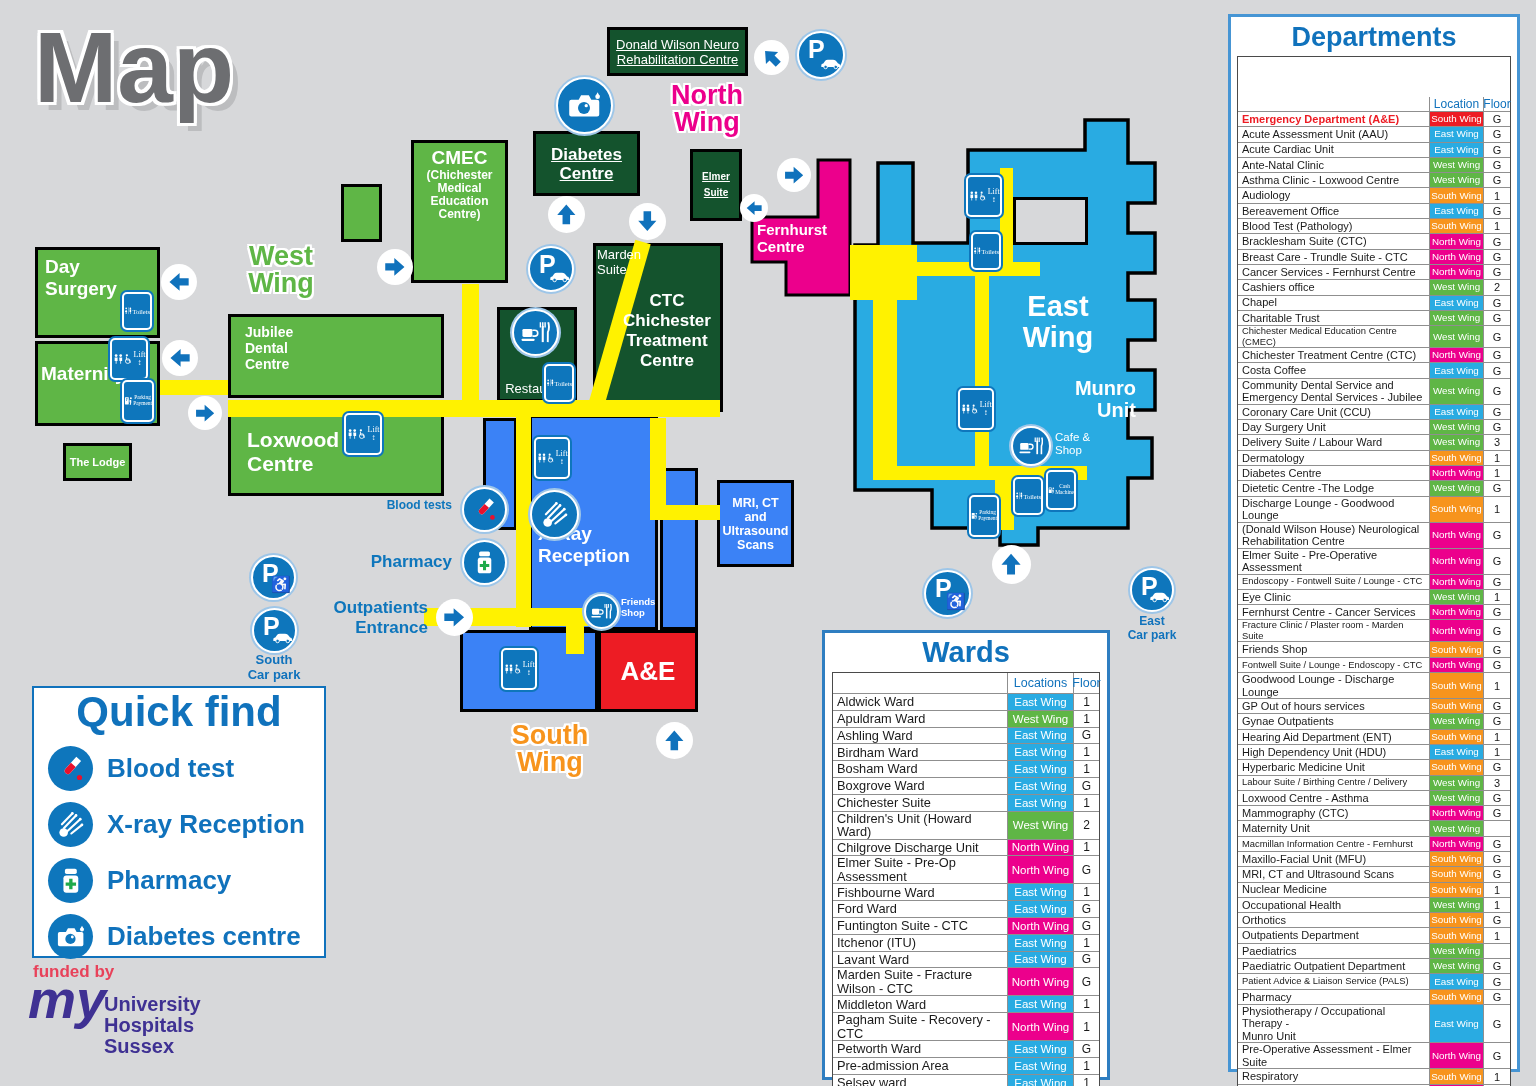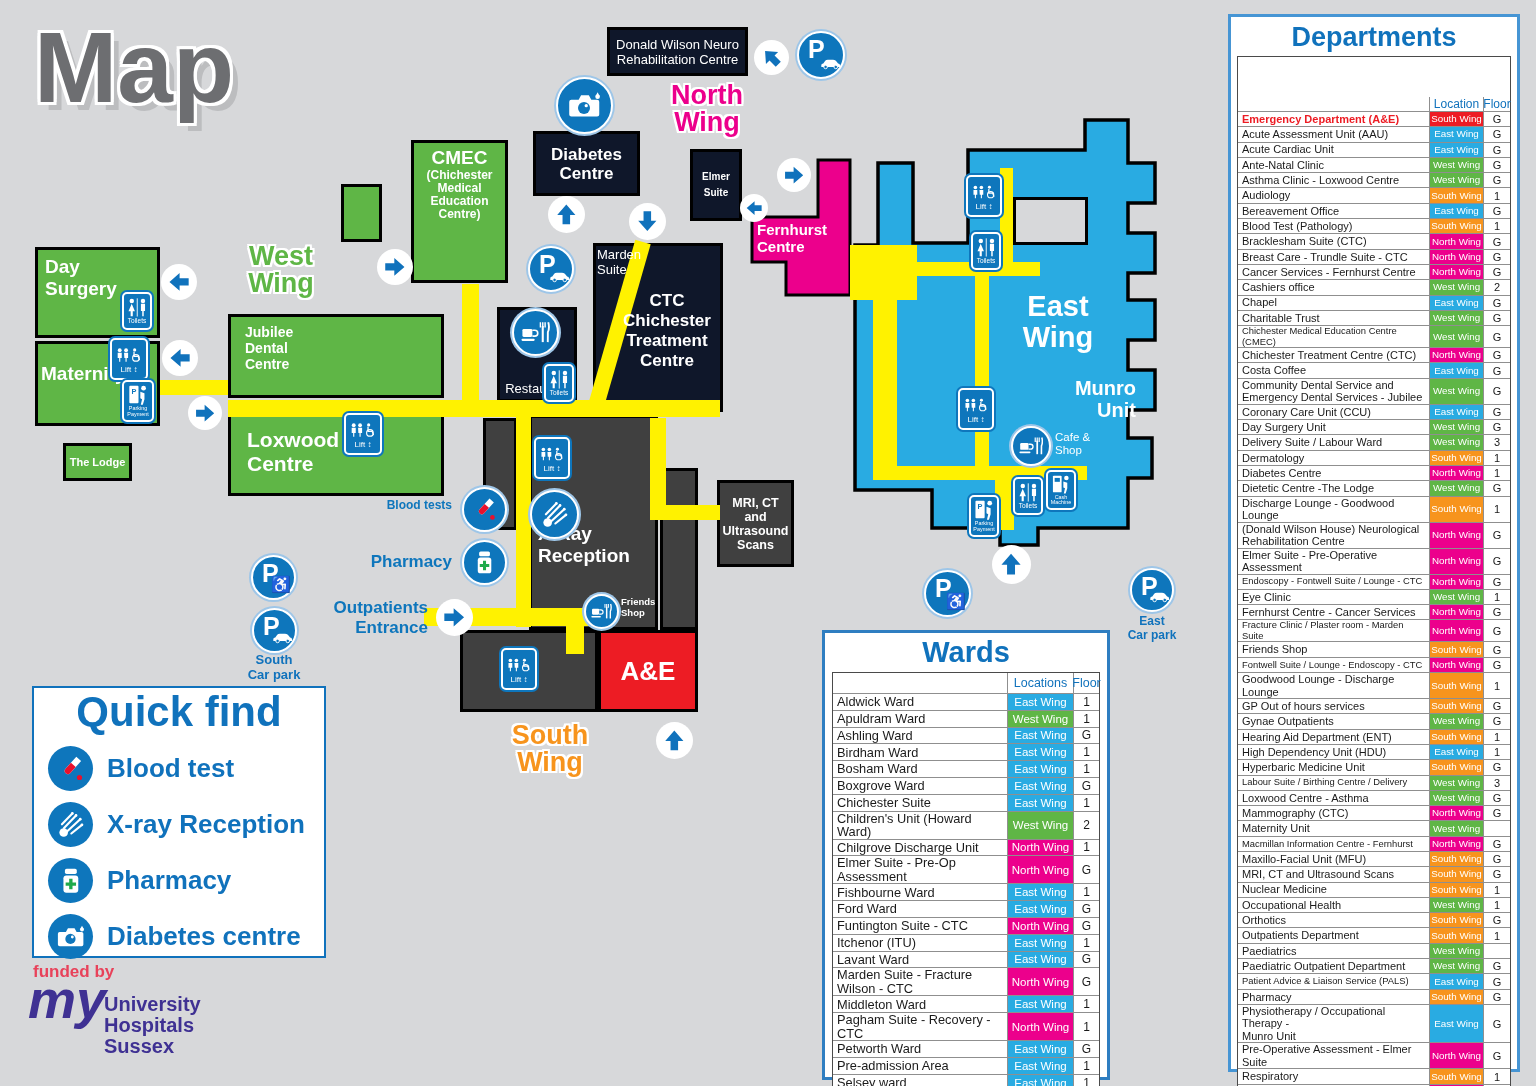--- a/index.html
+++ b/index.html
@@ -1,21 +1,21 @@
 <!DOCTYPE html>
 <html><head>
 <meta charset="utf-8">
 <style>
   html,body{margin:0;padding:0;background:#d7d8da;font-family:"Liberation Sans",sans-serif;}
   #stage{position:relative;width:1536px;height:1086px;background:#d7d8da;overflow:hidden;}
   .abs{position:absolute;}
   .prel{white-space:pre-line;}
   
   .bld{position:absolute;border:3px solid #000;box-sizing:border-box;color:#fff;font-weight:bold;z-index:2;}
-  .green{background:#5fb646;} .pink{background:#0f172a;} .orange{background:#404040;}
+  .green{background:#5fb646;} .pink{background:#14532d;text-decoration:underline;} .orange{background:#3b82f6;}
   .redb{background:#ed1c24;}
   .blabel{position:absolute;color:#fff;font-weight:bold;white-space:pre-line;z-index:5;}
   
   .cor{position:absolute;background:#fff200;z-index:3;}
   .court{position:absolute;background:#d7d8da;border:3px solid #000;box-sizing:border-box;z-index:3;}
   
   .wing{position:absolute;font-weight:bold;font-size:27px;line-height:27px;text-align:center;white-space:pre-line;z-index:5;
     text-shadow:-2px -2px 0 #fff,2px -2px 0 #fff,-2px 2px 0 #fff,2px 2px 0 #fff,0 -2px 0 #fff,0 2px 0 #fff,-2px 0 0 #fff,2px 0 0 #fff;}
   #map-title{position:absolute;left:34px;top:10px;font-size:100px;font-weight:bold;color:#6d6e71;z-index:5;
     text-shadow:-3px -3px 0 #fff,3px -3px 0 #fff,-3px 3px 0 #fff,3px 3px 0 #fff,0 -3px 0 #fff,0 3px 0 #fff,-3px 0 0 #fff,3px 0 0 #fff,8px 8px 0 #bcbdbf;}
@@ -24,21 +24,21 @@
   .acirc .igfx{width:72%;height:72%;}
   .rotR{transform:rotate(90deg);} .rotD{transform:rotate(180deg);} .rotL{transform:rotate(-90deg);} .rotUL{transform:rotate(-45deg);}
   .pcirc{position:absolute;background:#0e76bc;border:2.5px solid #fff;box-shadow:0 0 0 2px #9ec6e8;border-radius:50%;color:#fff;z-index:6;box-sizing:border-box;}
   .pP{position:absolute;left:9px;top:2px;font-size:25px;font-weight:bold;}
   .pcar{position:absolute;right:2px;bottom:7px;width:21px;height:12px;}
   .pwc{position:absolute;right:3px;bottom:4px;font-size:16px;}
   .bcirc{position:absolute;background:#0e76bc;border:2.5px solid #fff;box-shadow:0 0 0 2px #9ec6e8;border-radius:50%;display:flex;align-items:center;justify-content:center;z-index:6;box-sizing:border-box;}
   .bcirc .igfx{width:66%;height:66%;}
   .igfx{display:inline-block;} .igfx svg{display:block;width:100%;height:100%;}
   
-  .tile{position:absolute;background:#0e76bc;border:2px solid #fff;box-shadow:0 0 0 2px #0e76bc;border-radius:5px;display:flex;flex-direction:column;align-items:center;justify-content:center;color:#fff;z-index:5;box-sizing:border-box;overflow:hidden;}
+  .tile{position:absolute;background:#0e76bc;border:2px solid #fff;box-shadow:0 0 0 2px #0e76bc;border-radius:5px;display:flex;flex-direction:row;align-items:center;justify-content:center;color:#fff;z-index:5;box-sizing:border-box;overflow:hidden;font-family:Liberation Serif, serif;}
   .tile .igfx{width:86%;height:58%;}
   .tlabel{font-size:8px;line-height:8px;text-align:center;}
   .tlabel.tiny{font-size:5.4px;line-height:5.6px;}
   .tlabel.mid{font-size:6.5px;line-height:7px;}
   
   .bluelab{position:absolute;color:#0e76bc;font-weight:bold;z-index:6;white-space:pre-line;}
   
   .panel{position:absolute;background:#fff;box-sizing:border-box;z-index:7;}
   .ptitle{text-align:center;color:#1072bc;font-weight:bold;}
   .ttable{border:1px solid #4a4a4a;background:#fff;}

